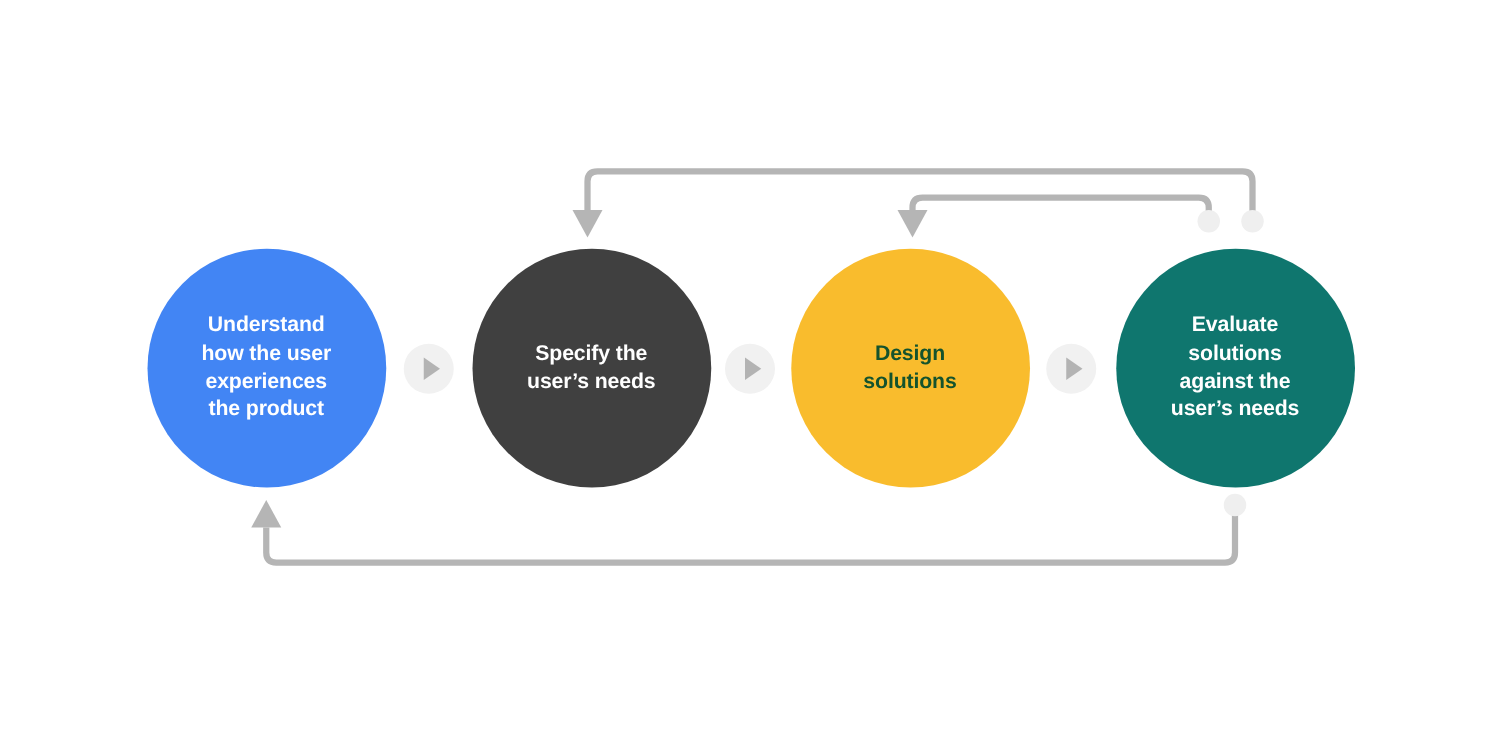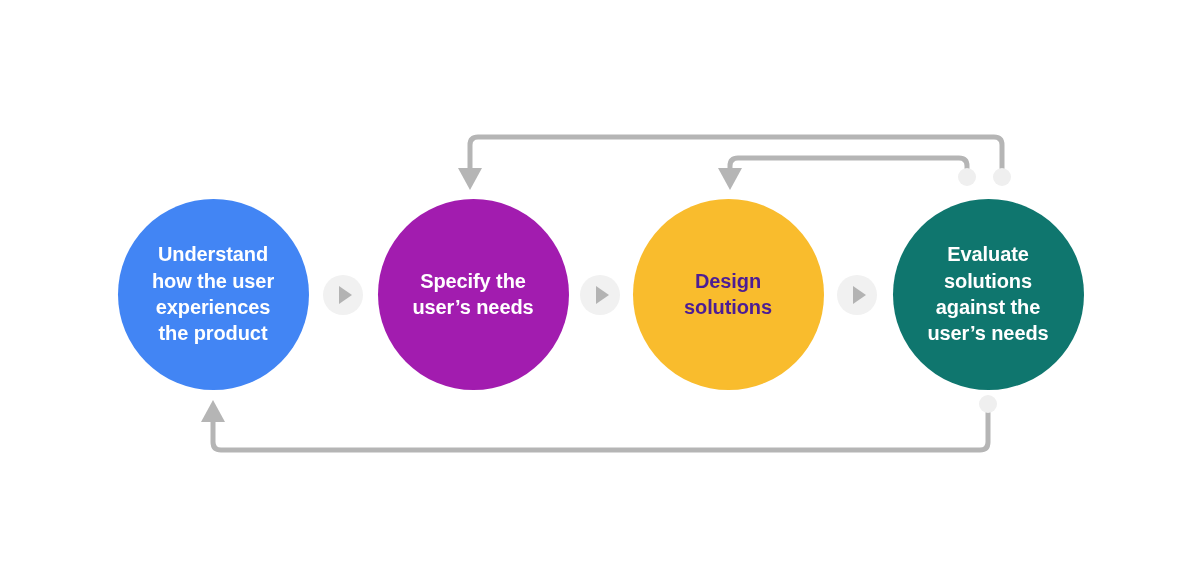--- a/index.html
+++ b/index.html
@@ -30,21 +30,21 @@
     position: absolute;
     border-radius: 50%;
     display: flex;
     align-items: center;
     justify-content: center;
     text-align: center;
     box-sizing: border-box;
   }
   .node-label {
     font-weight: bold;
-    font-size: 20px;
+    font-size: 17px;
     line-height: 1.32;
     letter-spacing: -0.1px;
     white-space: pre-line;
     padding: 0 14px;
   }
   .sep {
     position: absolute;
     width: 40px;
     height: 40px;
     border-radius: 50%;
@@ -88,26 +88,26 @@
     </g>
   </svg>
 
   <div class="node" id="node-understand" style="width: 191px; height: 191px; left: 117.5px; top: 198.5px; background: rgb(66, 133, 244); color: rgb(255, 255, 255);">
     <span class="node-label">Understand
 how the user
 experiences
 the product</span>
   </div>
 
-  <div class="node" id="node-specify" style="width: 191px; height: 191px; left: 377.5px; top: 198.5px; background: #a21caf; color: rgb(255, 255, 255);">
+  <div class="node" id="node-specify" style="width: 191px; height: 191px; left: 377.5px; top: 198.5px; background: #404040; color: rgb(255, 255, 255);">
     <span class="node-label">Specify the
 user’s needs</span>
   </div>
 
-  <div class="node" id="node-design" style="width: 191px; height: 191px; left: 632.5px; top: 198.5px; background: rgb(249, 188, 45); color: #4c1d95;">
+  <div class="node" id="node-design" style="width: 191px; height: 191px; left: 632.5px; top: 198.5px; background: rgb(249, 188, 45); color: #14532d;">
     <span class="node-label">Design
 solutions</span>
   </div>
 
   <div class="node" id="node-evaluate" style="width: 191px; height: 191px; left: 892.5px; top: 198.5px; background: #0f766e; color: rgb(255, 255, 255);">
     <span class="node-label">Evaluate
 solutions
 against the
 user’s needs</span>
   </div>

